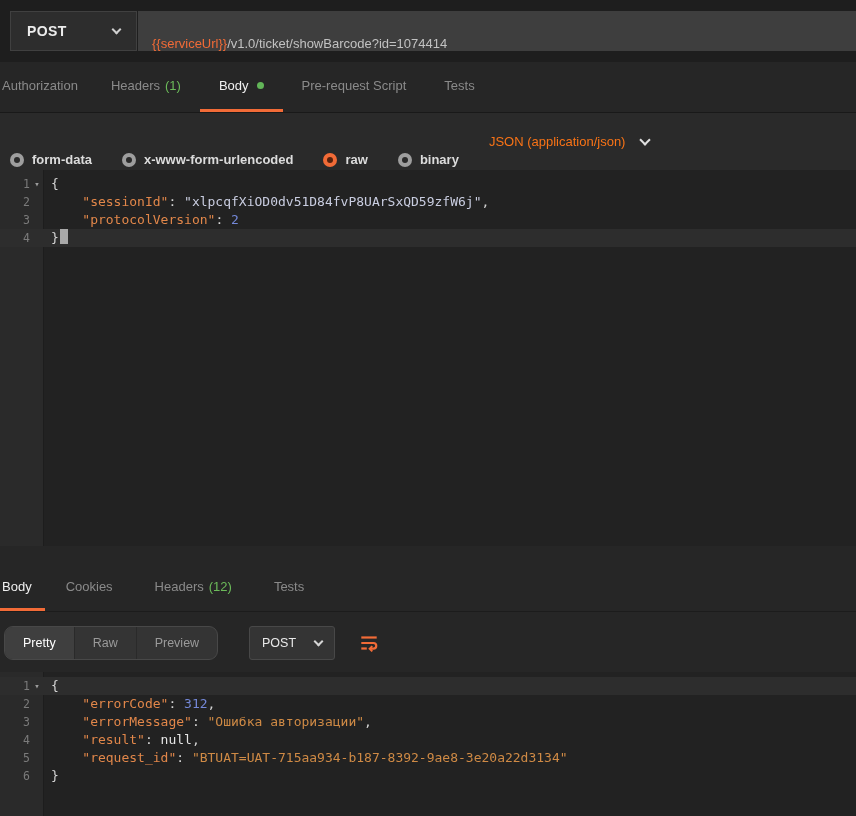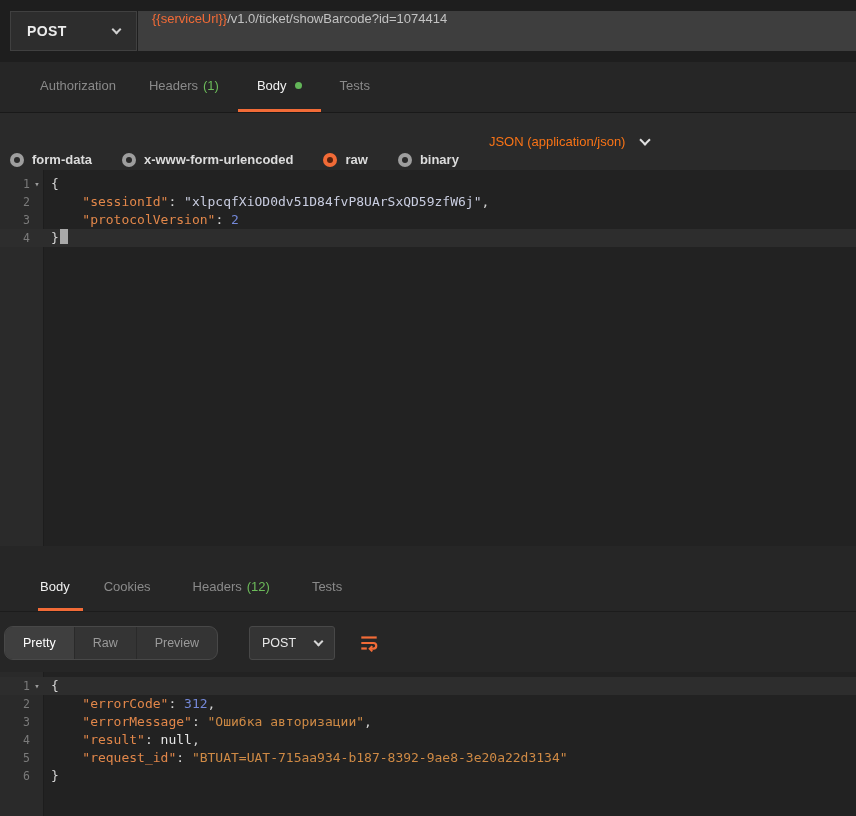--- a/index.html
+++ b/index.html
@@ -20,28 +20,28 @@
     padding:0 16px; cursor:pointer;
   }
   .method-label { color:#ececec; font-size:14px; font-weight:bold; letter-spacing:.4px; }
   .chev {
     display:inline-block; width:7px; height:7px;
     border-right:2px solid #cfcfcf; border-bottom:2px solid #cfcfcf;
     transform:rotate(45deg); margin-top:-4px;
   }
   .url-box {
     position:absolute; left:138px; top:11px; right:0; height:40px;
-    background:#3e3e3e; display:flex; align-items:flex-start; padding-left:14px;
+    background:#3e3e3e; display:flex; align-items:flex-end; padding-left:14px;
     font-size:13px; white-space:nowrap; overflow:hidden;
   }
   .url-var { color:#f26b37; }
   .url-path { color:#c2c2c2; }
 
   
-  .tabs { display:flex; align-items:stretch;padding-left:38px; }
+  .tabs { display:flex; align-items:stretch; }
   #req-tabs { top:62px; height:51px; background:#262626; border-bottom:1px solid #191919; }
   .tab {
     display:flex; align-items:center; padding:0 19px;
     color:#8a8a8a; font-size:13px; border-bottom:3px solid transparent; cursor:pointer;
   }
   .tab:first-child { padding-left:2px; padding-right:14px; }
   .tab.active { color:#f0f0f0; border-bottom-color:#f26b37; }
   .count { color:#6cbb5a; margin-left:5px; }
   .dot { width:7px; height:7px; border-radius:50%; background:#62b558; margin-left:8px; }
 
@@ -127,20 +127,23 @@
     </div>
     <div class="tab">
       <span>Headers</span>
       <span class="count">(1)</span>
     </div>
     <div class="tab active">
       <span>Body</span>
       <span class="dot"></span>
     </div>
     <div class="tab">
+      <span>Pre-request Script</span>
+    </div>
+    <div class="tab">
       <span>Tests</span>
     </div>
   </div>
 
   <div class="section" id="modes">
     <div class="mode">
       <span class="radio"></span>
       <span class="mlbl">form-data</span>
     </div>
     <div class="mode">

